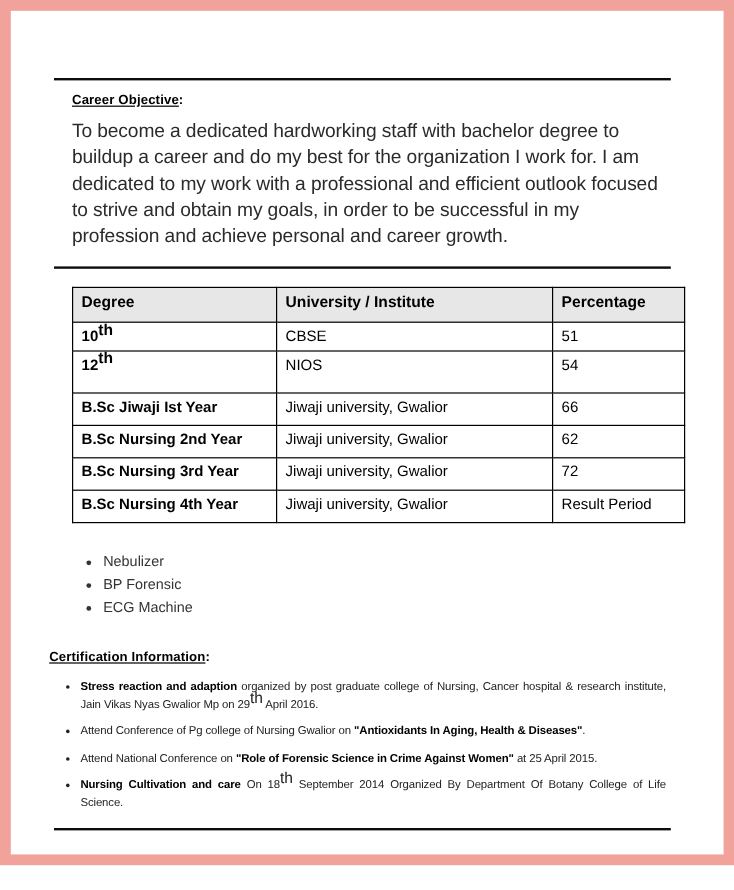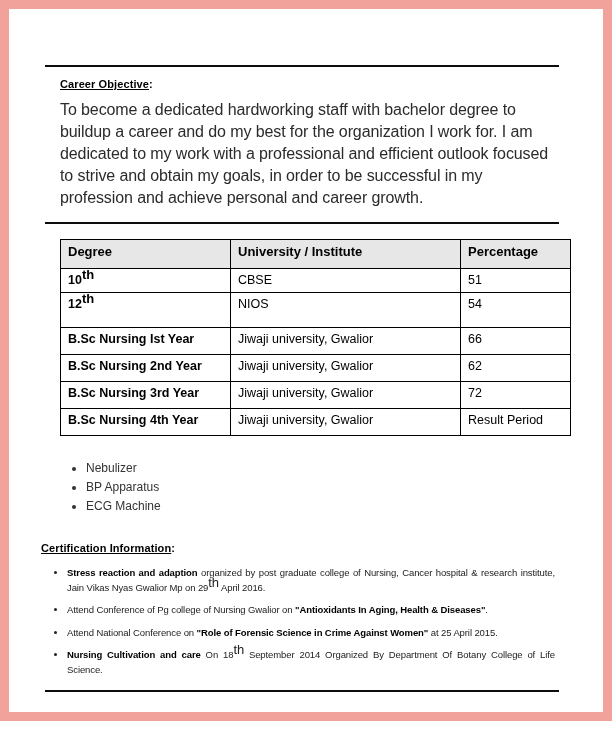--- a/index.html
+++ b/index.html
@@ -130,21 +130,21 @@
             <td class="degree"><span>10</span><sup>th</sup></td>
             <td>CBSE</td>
             <td class="pct">51</td>
           </tr>
           <tr class="row-tall">
             <td class="degree"><span>12</span><sup>th</sup></td>
             <td>NIOS</td>
             <td class="pct">54</td>
           </tr>
           <tr class="row-mid">
-            <td class="degree">B.Sc Nursing Ist Year</td>
+            <td class="degree">B.Sc Jiwaji Ist Year</td>
             <td>Jiwaji university, Gwalior</td>
             <td class="pct">66</td>
           </tr>
           <tr class="row-mid">
             <td class="degree">B.Sc Nursing 2nd Year</td>
             <td>Jiwaji university, Gwalior</td>
             <td class="pct">62</td>
           </tr>
           <tr class="row-mid">
             <td class="degree">B.Sc Nursing 3rd Year</td>
@@ -156,21 +156,21 @@
             <td>Jiwaji university, Gwalior</td>
             <td class="pct">Result Period</td>
           </tr>
         </tbody>
       </table>
     </section>
 
     <section class="sec sec-equipment">
       <ul class="dot-list equip-list">
         <li>Nebulizer</li>
-        <li>BP Apparatus</li>
+        <li>BP Forensic</li>
         <li>ECG Machine</li>
       </ul>
     </section>
 
     <section class="sec sec-cert">
       <h2 class="h"><span class="hu">Certification Information</span><span>:</span></h2>
       <ul class="dot-list cert-list">
         <li><b>Stress reaction and adaption</b><span> organized by post graduate college of Nursing, Cancer hospital &amp; research institute, Jain Vikas Nyas Gwalior Mp on 29</span><sup>th</sup><span> April 2016.</span></li>
         <li><span>Attend Conference of Pg college of Nursing Gwalior on </span><b>"Antioxidants In Aging, Health &amp; Diseases"</b><span>.</span></li>
         <li><span>Attend National Conference on </span><b>"Role of Forensic Science in Crime Against Women"</b><span> at 25 April 2015.</span></li>

